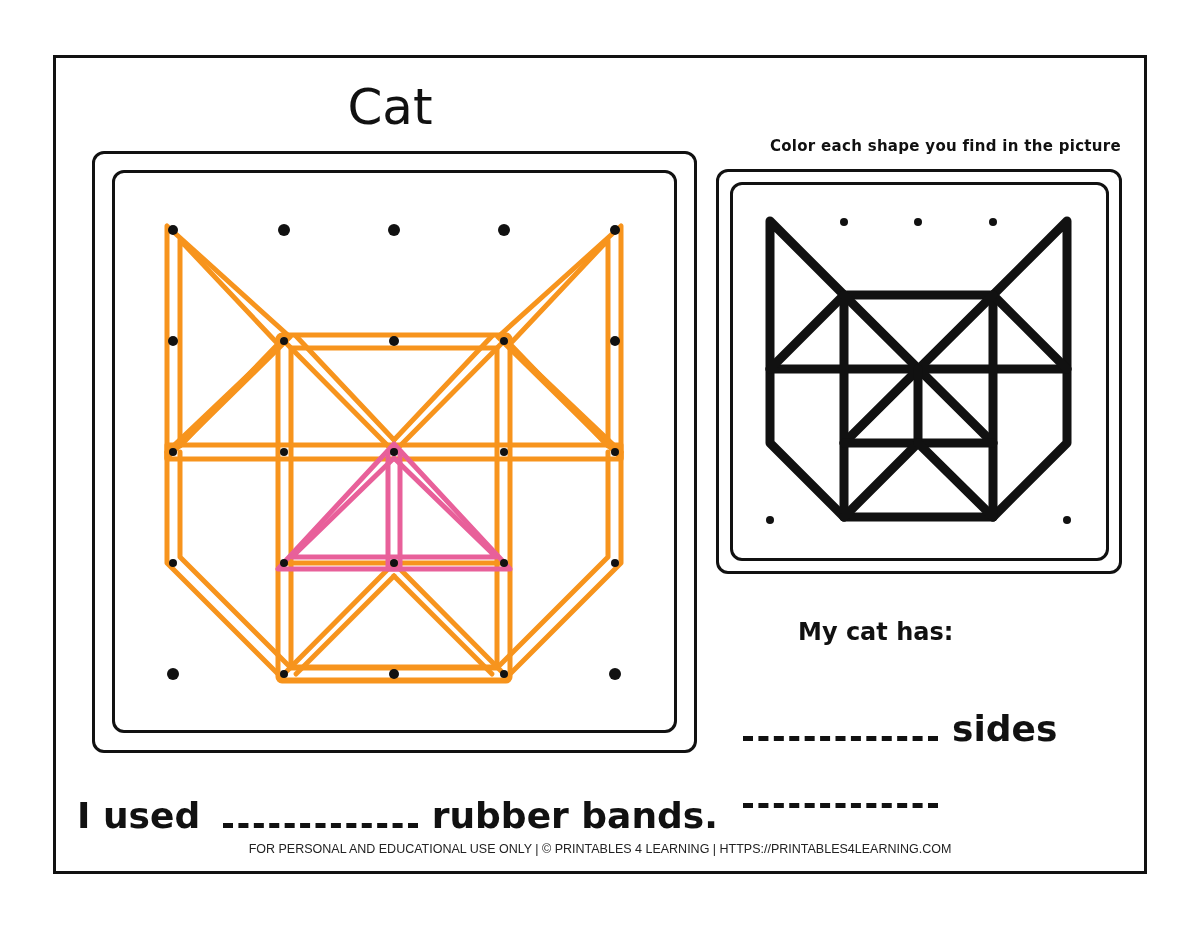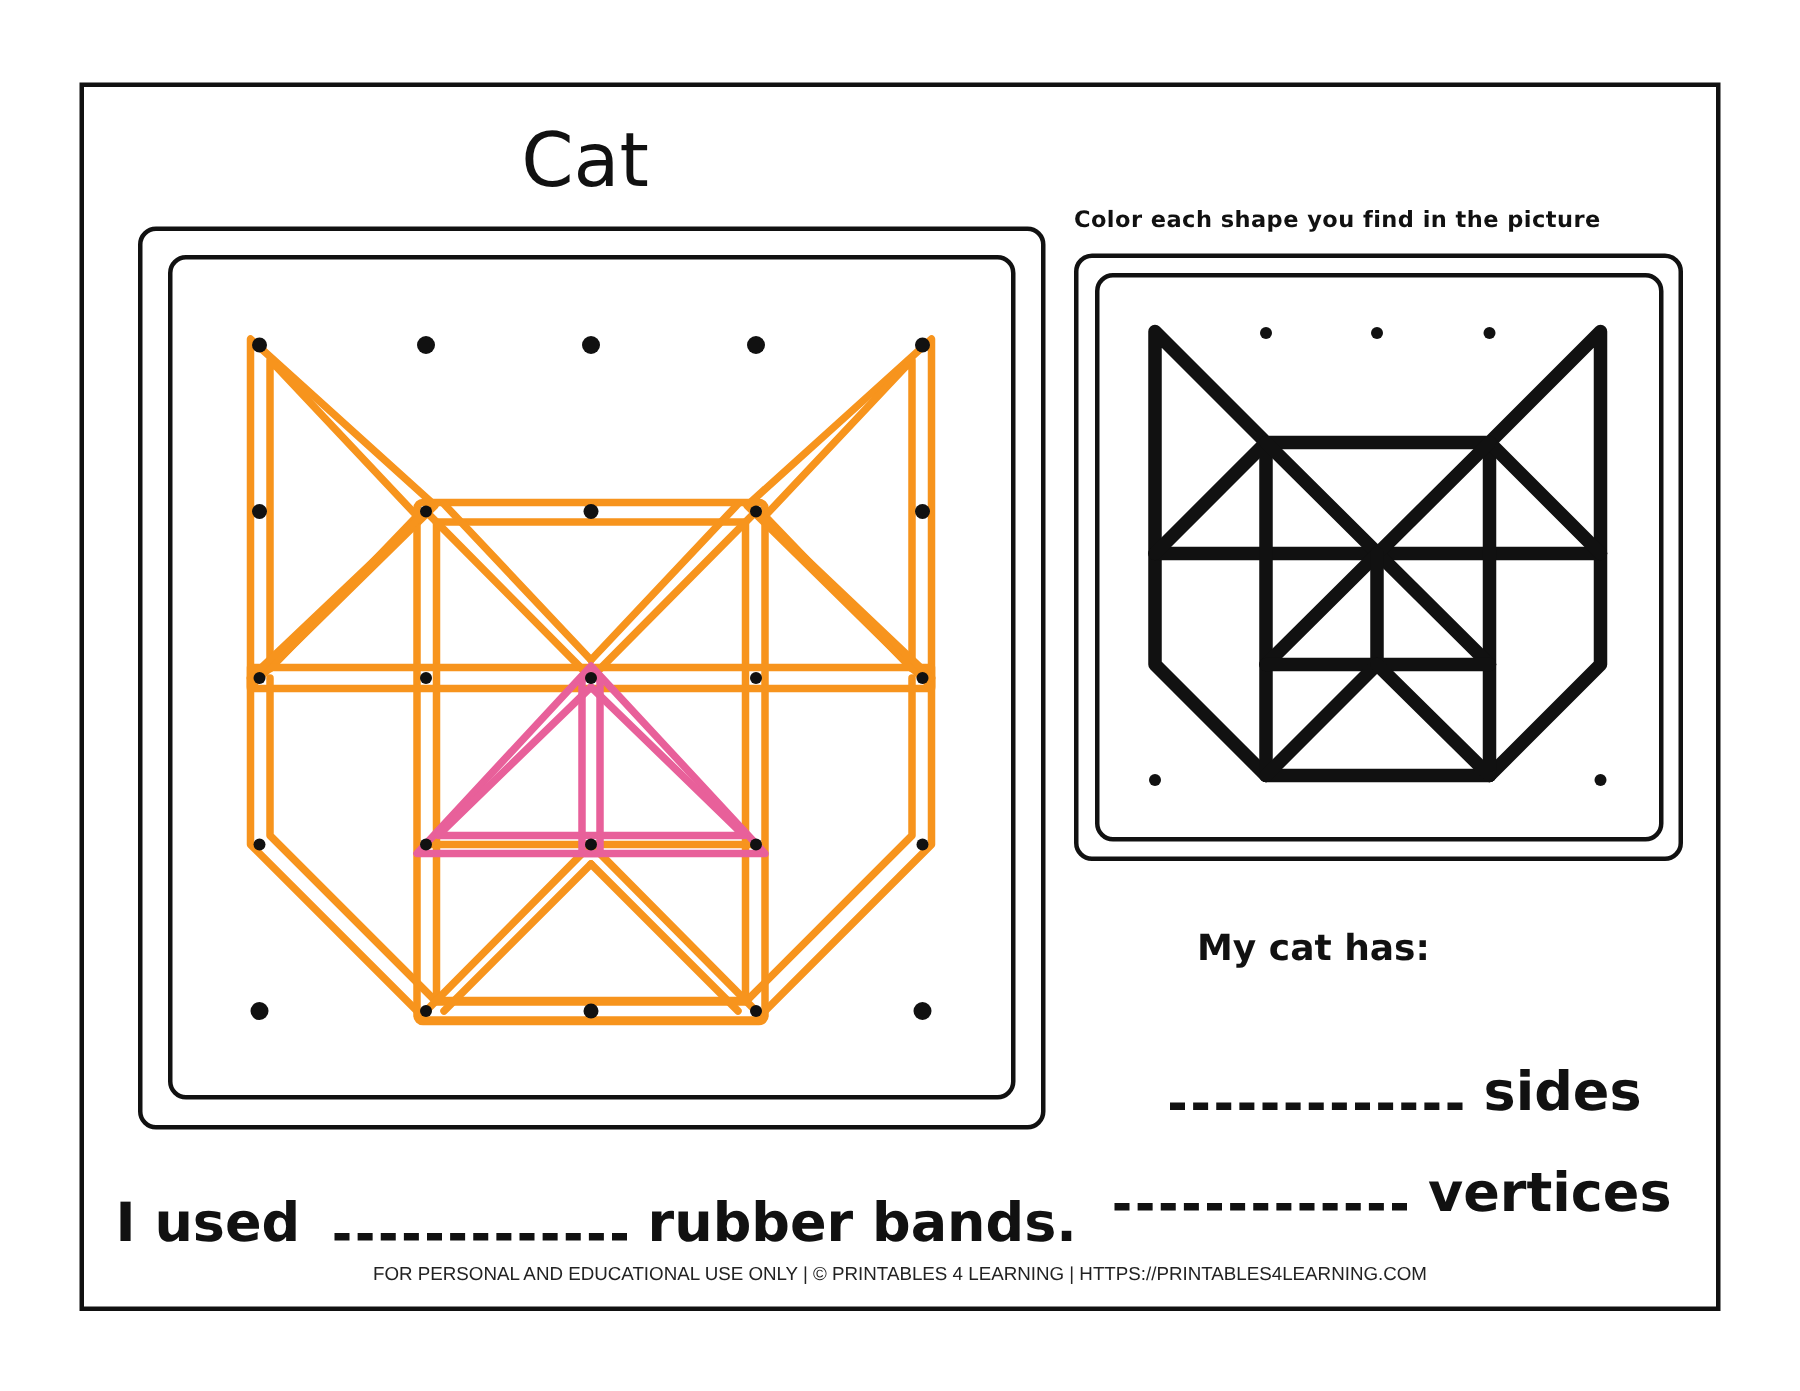--- a/index.html
+++ b/index.html
@@ -1,19 +1,19 @@
 <!DOCTYPE html>
 <html><head>
 <meta charset="utf-8">
 <style>
   html,body{margin:0;padding:0;background:#fff;}
   body{width:1200px;height:927px;position:relative;overflow:hidden;font-family:"DejaVu Sans",sans-serif;color:#111;}
   .page-border{position:absolute;left:53px;top:55px;width:1088px;height:813px;border:3px solid #111;}
   .title{position:absolute;left:300px;top:78px;width:180px;text-align:center;font-size:50px;font-weight:normal;}
-  .instr{position:absolute;left:716px;top:137px;width:405px;text-align:left;font-size:15px;font-weight:bold;letter-spacing:0.3px;}
+  .instr{position:absolute;left:716px;top:137px;width:405px;text-align:right;font-size:15px;font-weight:bold;letter-spacing:0.3px;}
   .board{position:absolute;border:3px solid #111;border-radius:12px;box-sizing:border-box;}
   svg{position:absolute;left:0;top:0;}
   .has{position:absolute;left:798px;top:618px;font-size:24px;font-weight:bold;}
   .line-row{position:absolute;font-size:36px;font-weight:bold;white-space:nowrap;}
   .blank{display:inline-block;width:195px;border-bottom:5px dashed #111;margin-right:14px;vertical-align:baseline;height:10px;}
   .footer{position:absolute;left:0;top:842px;width:1200px;text-align:center;font-family:"Liberation Sans",sans-serif;font-size:12.5px;color:#222;}
 </style>
 </head>
 <body>
 
@@ -108,25 +108,25 @@
     <circle cx="770" cy="520" r="4"></circle>
       <circle cx="1067" cy="520" r="4"></circle>
   </g>
 </svg>
 
 <div class="instr">Color each shape you find in the picture</div>
 <div class="board" style="left:716px;top:169px;width:406px;height:405px;"></div>
 <div class="board" style="left:730px;top:182px;width:379px;height:379px;"></div>
 
 <div class="has">My cat has:</div>
-<div class="line-row" style="left:780px;top:708px;">
+<div class="line-row" style="left:743px;top:708px;">
   <span class="blank"></span><span>sides</span>
 </div>
 <div class="line-row" style="left:743px;top:775px;">
-  <span class="blank"></span><span>vertices</span>
+  <span class="blank"></span>
 </div>
 
 <div class="line-row" style="left:77px;top:783px;margin-top:12px;">
   <span>I used</span>
   <span class="blank" style="margin-left:10px;"></span><span>rubber bands.</span>
 </div>
 
 <div class="footer">FOR PERSONAL AND EDUCATIONAL USE ONLY | © PRINTABLES 4 LEARNING | HTTPS://PRINTABLES4LEARNING.COM</div>
 
 </body></html>

